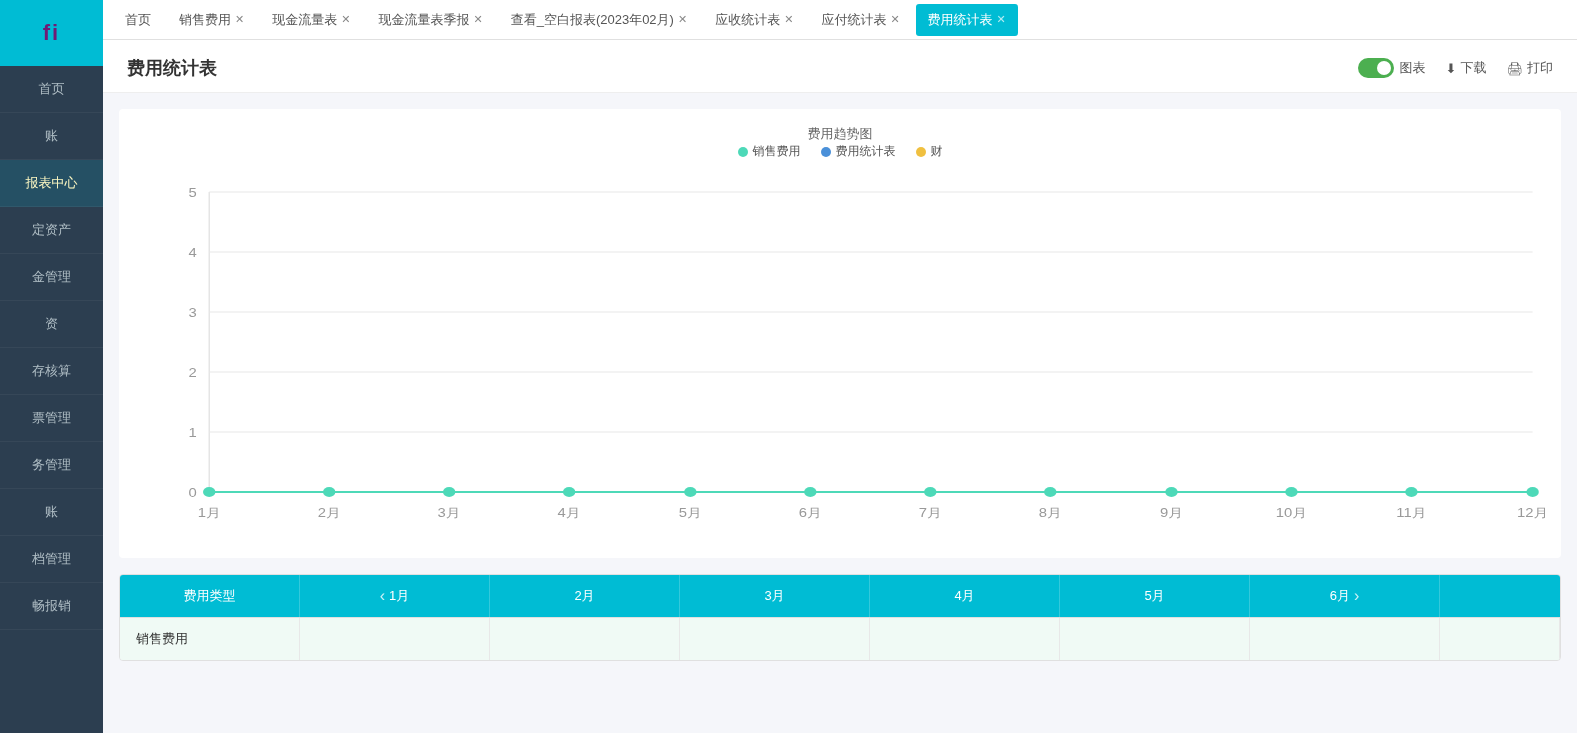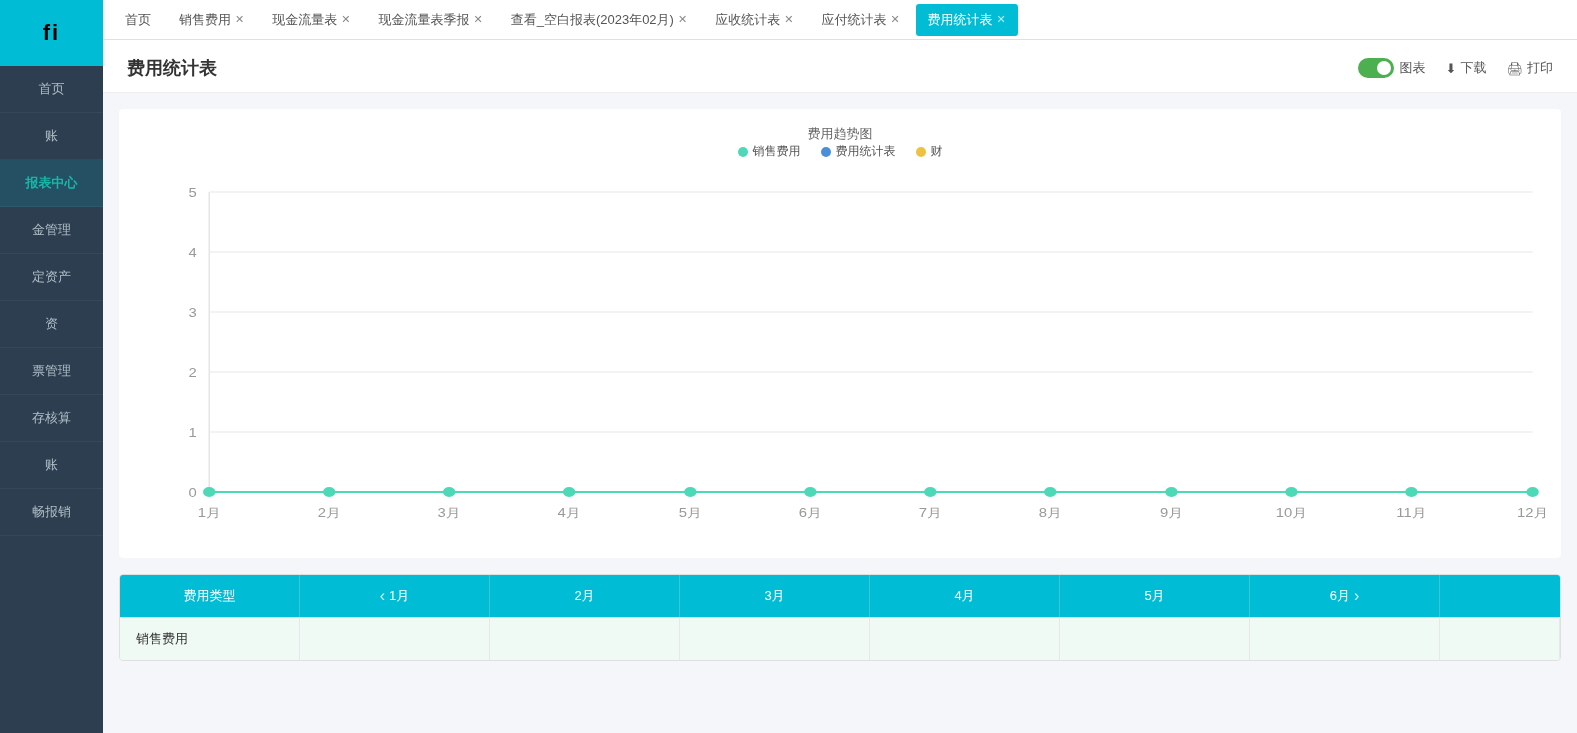--- a/index.html
+++ b/index.html
@@ -14,33 +14,33 @@
       height: 100%;
       flex-shrink: 0;
     }
     .sidebar-logo {
       height: 66px;
       background: #00bcd4;
       display: flex;
       align-items: center;
       justify-content: center;
       font-size: 22px;
-      color: #000000;
+      color: #701a75;
       font-weight: bold;
       letter-spacing: 2px;
     }
     .sidebar-item {
       padding: 14px 0;
       text-align: center;
       color: #b0bec5;
       font-size: 13px;
       cursor: pointer;
       border-bottom: 1px solid rgba(255,255,255,0.05);
     }
-    .sidebar-item.active { background: rgba(0,188,212,0.15); color: #14b8a6; font-weight: bold; }
+    .sidebar-item.active { background: rgba(0,188,212,0.15); color: #fef9c3; }
 
     
     .main {
       flex: 1;
       display: flex;
       flex-direction: column;
       overflow: hidden;
     }
 
     
@@ -231,26 +231,28 @@
     }
   </style>
 </head>
 <body>
 
 <div class="sidebar">
   <div class="sidebar-logo">fi</div>
   <div class="sidebar-item">首页</div>
   <div class="sidebar-item">账</div>
   <div class="sidebar-item active">报表中心</div>
+  <div class="sidebar-item">定资产</div>
   <div class="sidebar-item">金管理</div>
-  <div class="sidebar-item">定资产</div>
   <div class="sidebar-item">资</div>
+  <div class="sidebar-item">存核算</div>
   <div class="sidebar-item">票管理</div>
-  <div class="sidebar-item">存核算</div>
+  <div class="sidebar-item">务管理</div>
   <div class="sidebar-item">账</div>
+  <div class="sidebar-item">档管理</div>
   <div class="sidebar-item">畅报销</div>
 </div>
 
 <div class="main">
 
   <div class="tab-bar">
     <div class="tab home">首页</div>
     <div class="tab">
       <span>销售费用</span>
       <span class="close">✕</span>

